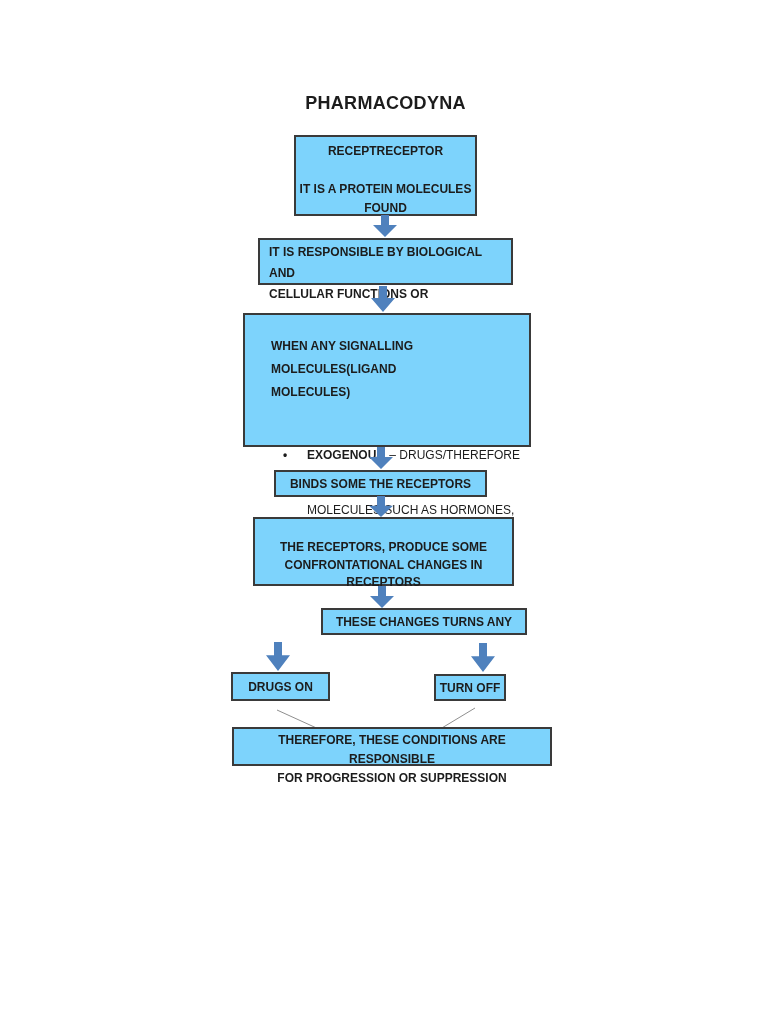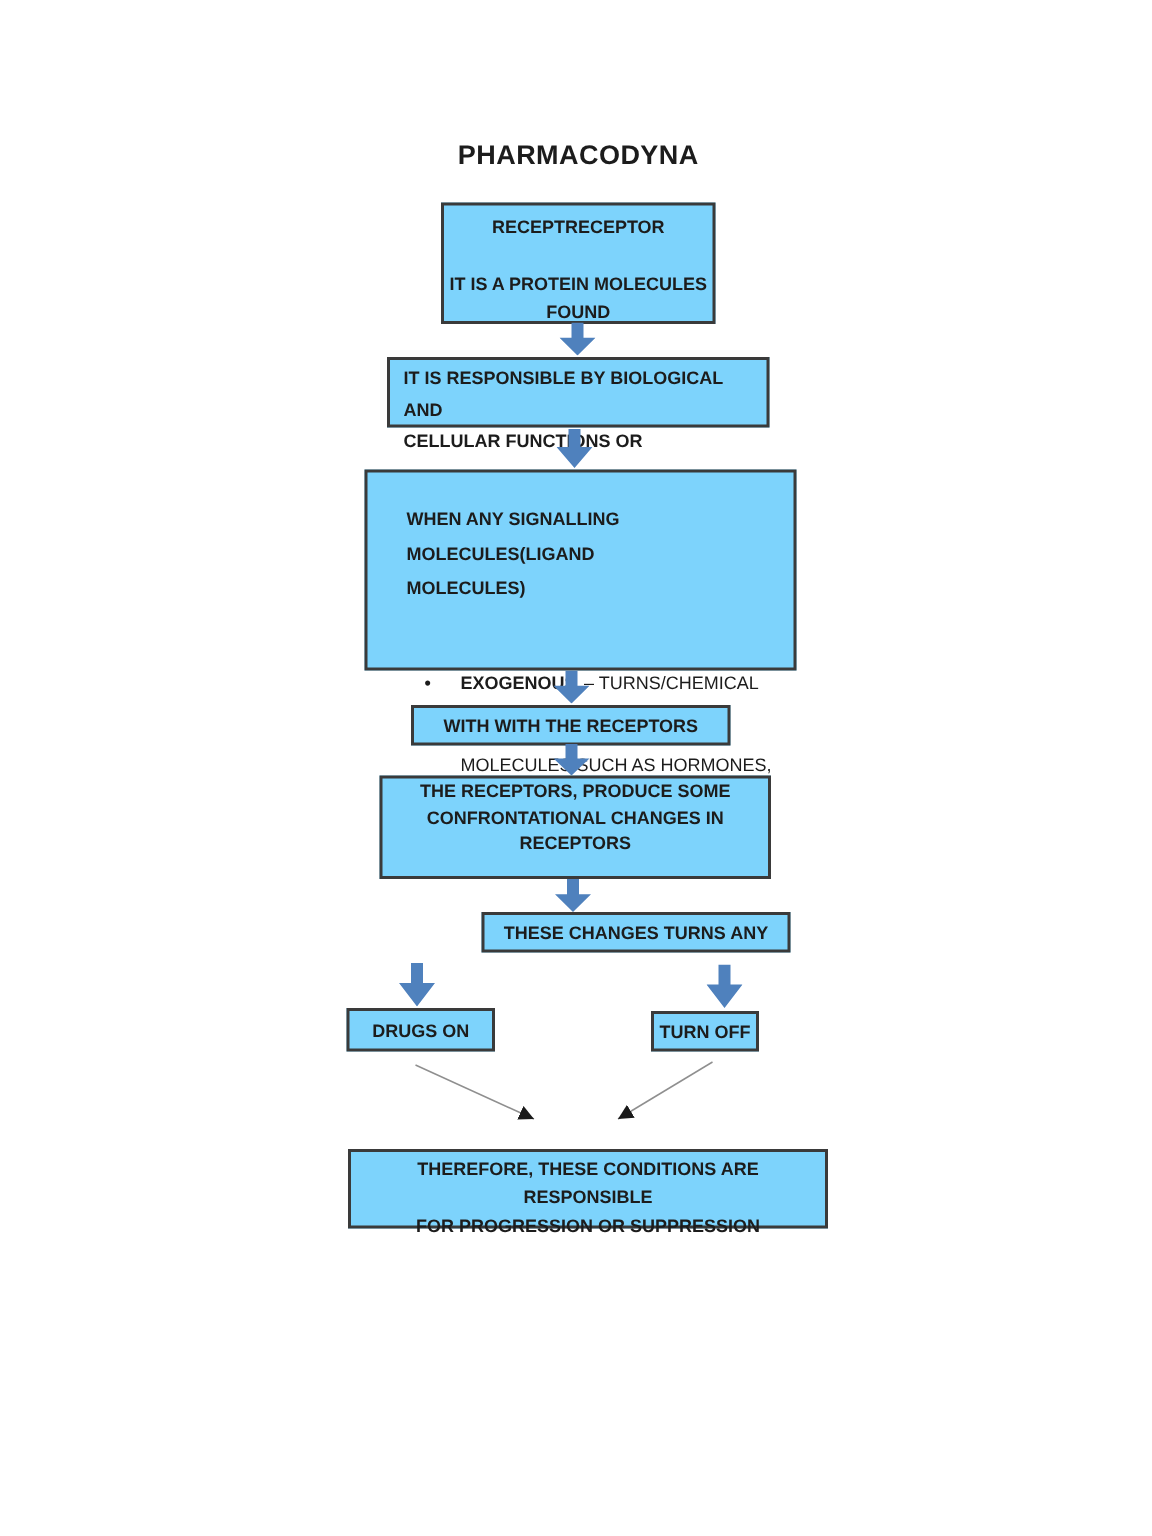--- a/index.html
+++ b/index.html
@@ -67,46 +67,46 @@
         <polygon points="8,0 16,0 16,11 24,11 12,24 0,11 8,11" fill="currentColor"></polygon>
       </svg>
   </div>
 
   <div class="fc-box left-text" style="left:243px;top:313px;width:288px;height:134px;padding:6px 6px 0 10px;">
     <div class="sig-heading">WHEN ANY SIGNALLING MOLECULES(LIGAND
 MOLECULES)</div>
     <div class="sig-list">
       <div class="bullet-row">
         <span class="bullet-marker">•</span>
-        <span class="bullet-text"><span class="b-term">EXOGENOUS</span><span>– TURNS/CHEMICAL</span></span>
+        <span class="bullet-text"><span class="b-term">EXOGENOUS</span><span>– DRUGS/THEREFORE</span></span>
       </div>
       <div class="bullet-row">
         <span class="bullet-marker">•</span>
         <span class="bullet-text"><span class="b-term">ENDOGENOUS</span><span>– BIOLIGICAL
 MOLECULES SUCH AS HORMONES,</span></span>
       </div>
     </div>
     <div class="sig-tail">NEUROTRANMISTTER, ENZYME</div>
   </div>
 
   <div class="block-arrow" style="left:369px;top:447px;width:24px;height:22px;">
     <svg viewBox="0 0 24 24" preserveAspectRatio="none">
         <polygon points="8,0 16,0 16,11 24,11 12,24 0,11 8,11" fill="currentColor"></polygon>
       </svg>
   </div>
 
-  <div class="fc-box flex-center" style="left:274px;top:470px;width:213px;height:27px;">WITH WITH THE RECEPTORS</div>
+  <div class="fc-box flex-center" style="left:274px;top:470px;width:213px;height:27px;">BINDS SOME THE RECEPTORS</div>
 
   <div class="block-arrow" style="left:369px;top:496px;width:24px;height:21px;">
     <svg viewBox="0 0 24 24" preserveAspectRatio="none">
         <polygon points="8,0 16,0 16,11 24,11 12,24 0,11 8,11" fill="currentColor"></polygon>
       </svg>
   </div>
 
-  <div class="fc-box center-text" style="left:253px;top:517px;width:261px;height:69px;line-height:17.5px;padding-top:0;">THE RECEPTORS, PRODUCE SOME
+  <div class="fc-box center-text" style="left:253px;top:517px;width:261px;height:69px;line-height:17.5px;padding-top:20px;">THE RECEPTORS, PRODUCE SOME
 CONFRONTATIONAL CHANGES IN
 RECEPTORS</div>
 
   <div class="block-arrow" style="left:370px;top:586px;width:24px;height:22px;">
     <svg viewBox="0 0 24 24" preserveAspectRatio="none">
         <polygon points="8,0 16,0 16,11 24,11 12,24 0,11 8,11" fill="currentColor"></polygon>
       </svg>
   </div>
 
   <div class="fc-box flex-center" style="left:273px;top:608px;width:206px;height:27px;margin-left:48px;">THESE CHANGES TURNS ANY</div>
@@ -128,16 +128,16 @@
   <svg class="connector-overlay" viewBox="0 0 310 62">
     <defs>
       <marker id="ah" orient="auto" markerUnits="userSpaceOnUse" markerWidth="12" markerHeight="10" refX="10" refY="5">
         <path d="M0,0 L10,5 L0,10 z" fill="#1a1a1a"></path>
       </marker>
     </defs>
     <line x1="47" y1="12" x2="126" y2="48" stroke="var(--connector-line,#8f8f8f)" stroke-width="1" marker-end="url(#ah)"></line>
     <line x1="245" y1="10" x2="182" y2="48" stroke="var(--connector-line,#8f8f8f)" stroke-width="1" marker-end="url(#ah)"></line>
   </svg>
 
-  <div class="fc-box center-text" style="left:232px;top:766px;width:320px;height:53px;line-height:19px;padding-top:2px;">THEREFORE, THESE CONDITIONS ARE RESPONSIBLE
+  <div class="fc-box center-text" style="left:232px;top:727px;width:320px;height:39px;line-height:19px;padding-top:2px;">THEREFORE, THESE CONDITIONS ARE RESPONSIBLE
 FOR PROGRESSION OR SUPPRESSION</div>
 
 </div>
 
 </body></html>

